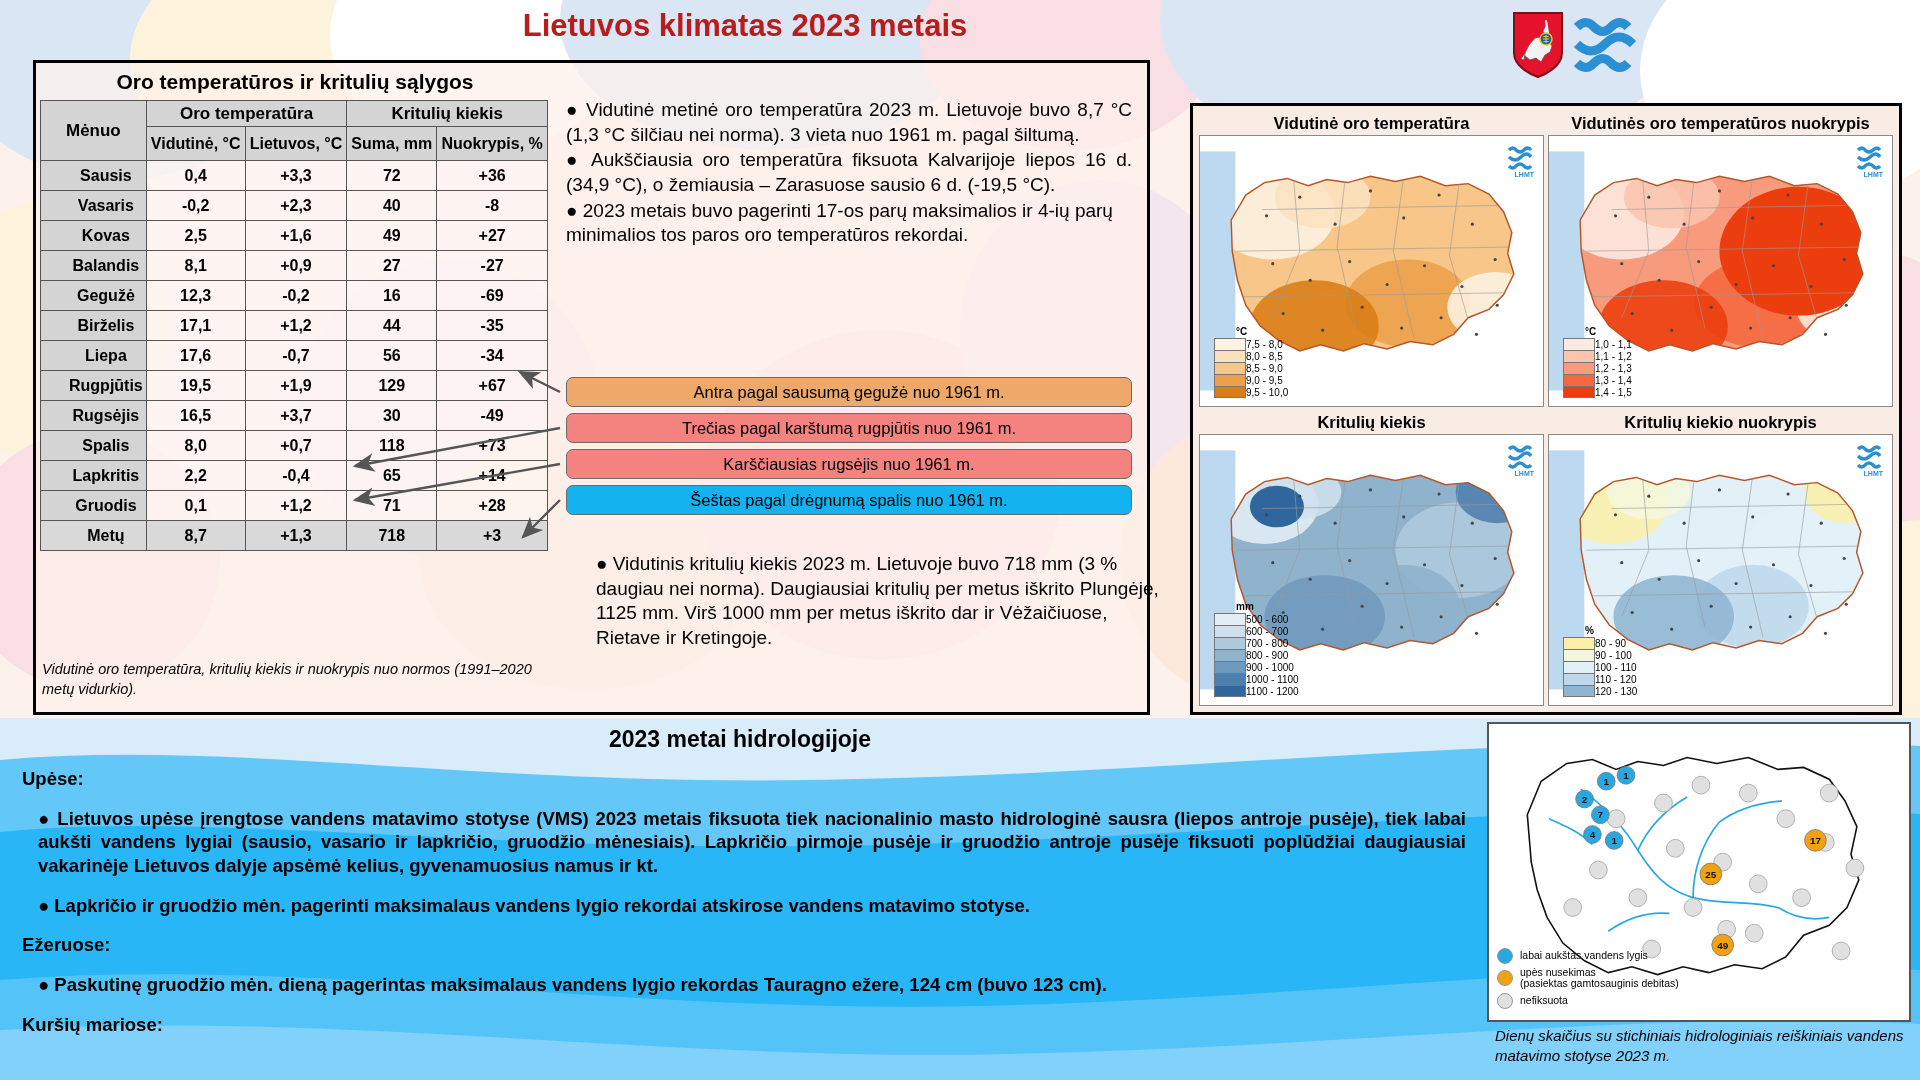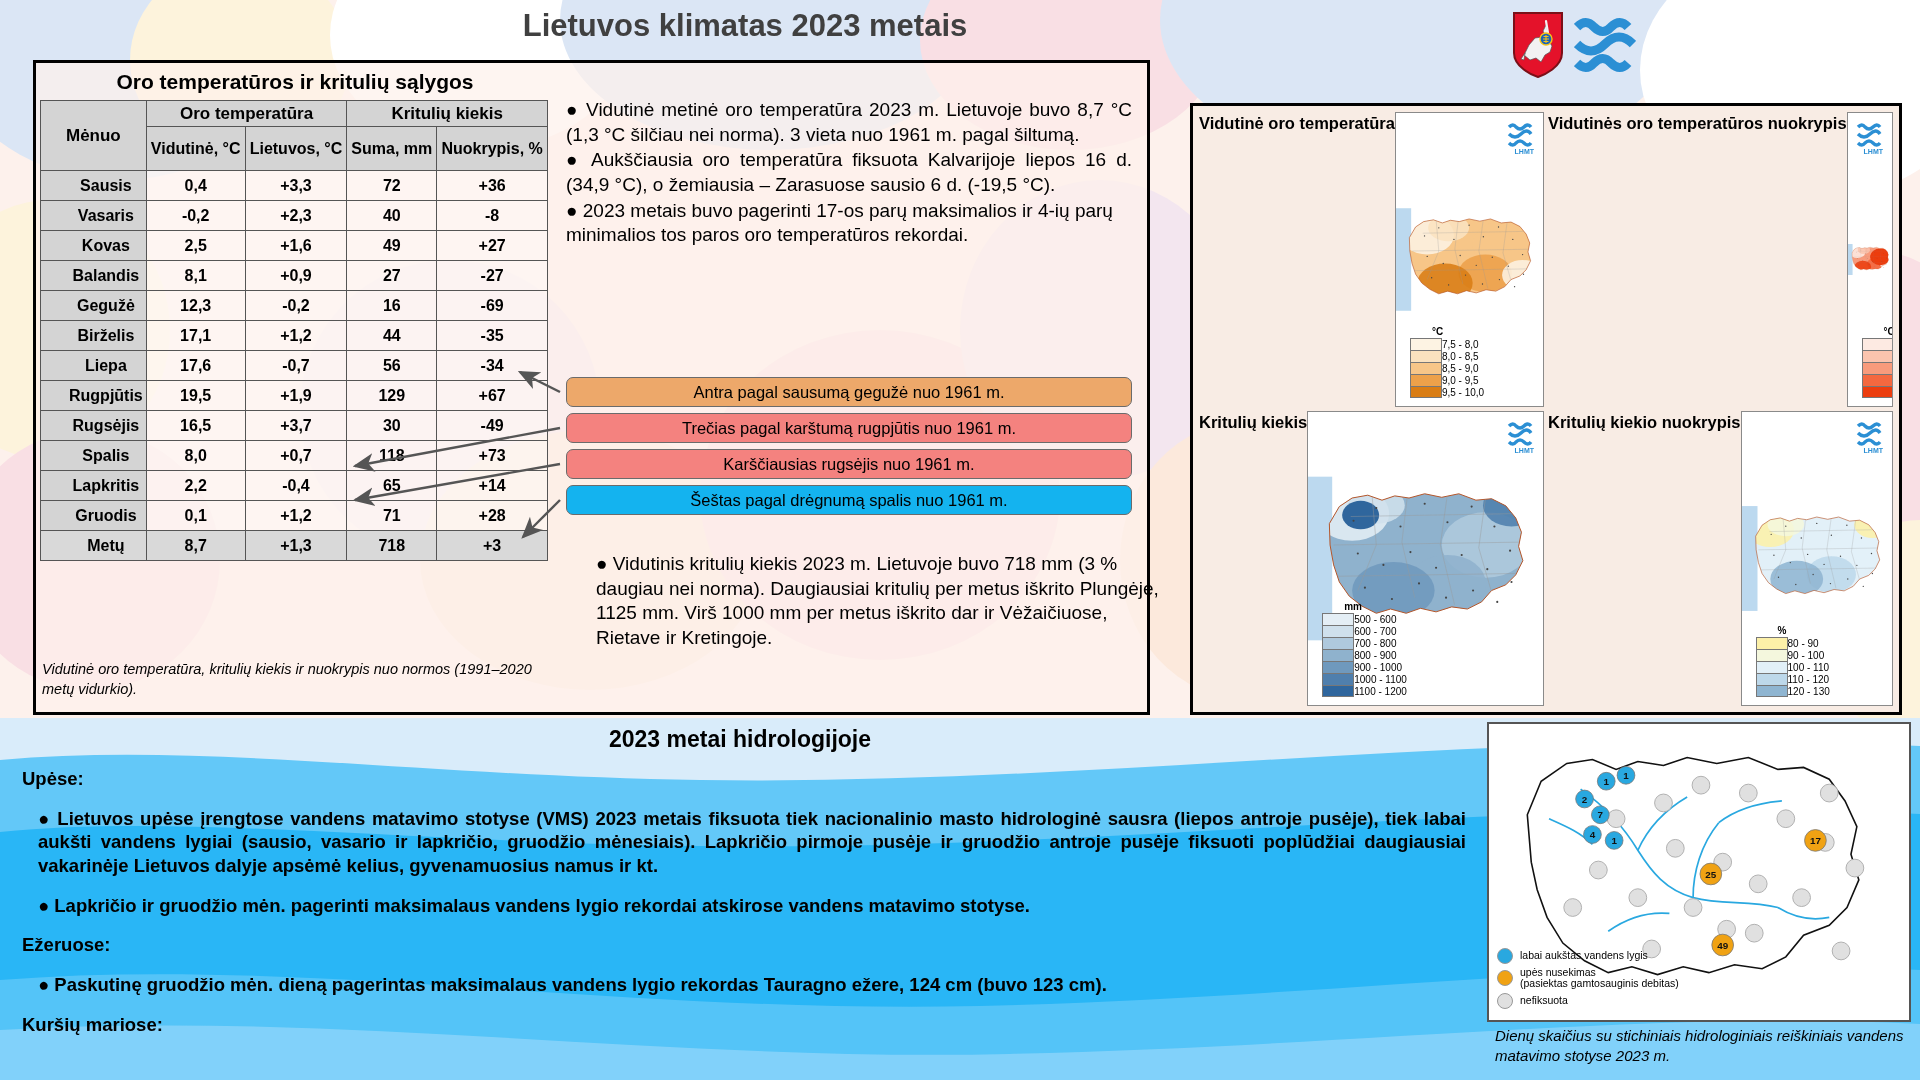--- a/index.html
+++ b/index.html
@@ -16,21 +16,21 @@
   .blob-a { background: #fce9dc; }
   .blob-b { background: #f9dfe4; }
   .blob-c { background: #dbe6f5; }
   .blob-d { background: #fdf3dc; }
   .blob-e { background: #f3e6ef; }
   .blob-f { background: #ffffff; }
 
   
   #title {
     position: absolute; left: 0; top: 8px; width: 1490px;
-    text-align: center; font-size: 31px; font-weight: bold; color: #404040;
+    text-align: center; font-size: 31px; font-weight: bold; color: #b91c1c;
     z-index: 5;
   }
 
   
   #logo-block {
     position: absolute; right: 8px; top: 4px; width: 400px; height: 82px;
     display: flex; align-items: center; gap: 10px; z-index: 5;
   }
   #coat { width: 52px; height: 68px; flex: 0 0 auto; }
   #wave-mark { width: 62px; height: 56px; flex: 0 0 auto; }
@@ -58,21 +58,21 @@
   #clim-table th, #clim-table td {
     border: 1px solid #555; text-align: center; font-weight: bold;
     padding: 2px 3px; line-height: 1.12;
   }
   #clim-table thead th { background: #d4d4d4; }
   #clim-table tbody th { background: #d4d4d4; width: 104px; height: 30px; padding-left: 28px; }
   #clim-table tbody td { background: rgba(255,255,255,0.30); }
   #clim-table tbody tr.total th,
   #clim-table tbody tr.total td { background: #d9d9d9; }
   .hdr-grp { height: 26px; font-size: 17px; }
-  .hdr-sub { height: 44px; }
+  .hdr-sub { height: 34px; }
   #table-note {
     position: absolute; left: 42px; top: 660px; width: 510px;
     font-size: 14.5px; font-style: italic; line-height: 1.35; z-index: 6;
   }
 
   
   .para {
     position: absolute; z-index: 6; font-size: 19px; line-height: 1.30;
     text-align: justify; color: #000;
   }
@@ -92,21 +92,21 @@
   
   #arrow-svg { position: absolute; left: 0; top: 0; width: 1160px; height: 720px; z-index: 7; pointer-events: none; }
 
   
   #maps-panel {
     position: absolute; left: 1190px; top: 103px; width: 712px; height: 612px;
     background: #f8ece4; border: 3px solid #000; z-index: 4;
     display: grid; grid-template-columns: 1fr 1fr; grid-template-rows: 1fr 1fr;
     gap: 4px; padding: 6px;
   }
-  .map-cell { display: flex; flex-direction: row; }
+  .map-cell { display: flex; flex-direction: column; }
   .map-title {
     text-align: center; font-size: 16.5px; font-weight: bold; padding: 2px 0 3px;
     line-height: 1.1;
   }
   .map-box {
     flex: 1; background: #fff; border: 1px solid #8a8a8a; position: relative;
     overflow: hidden;
   }
   .map-svg { position: absolute; inset: 0; width: 100%; height: 100%; }
   .lhmt-mark {

